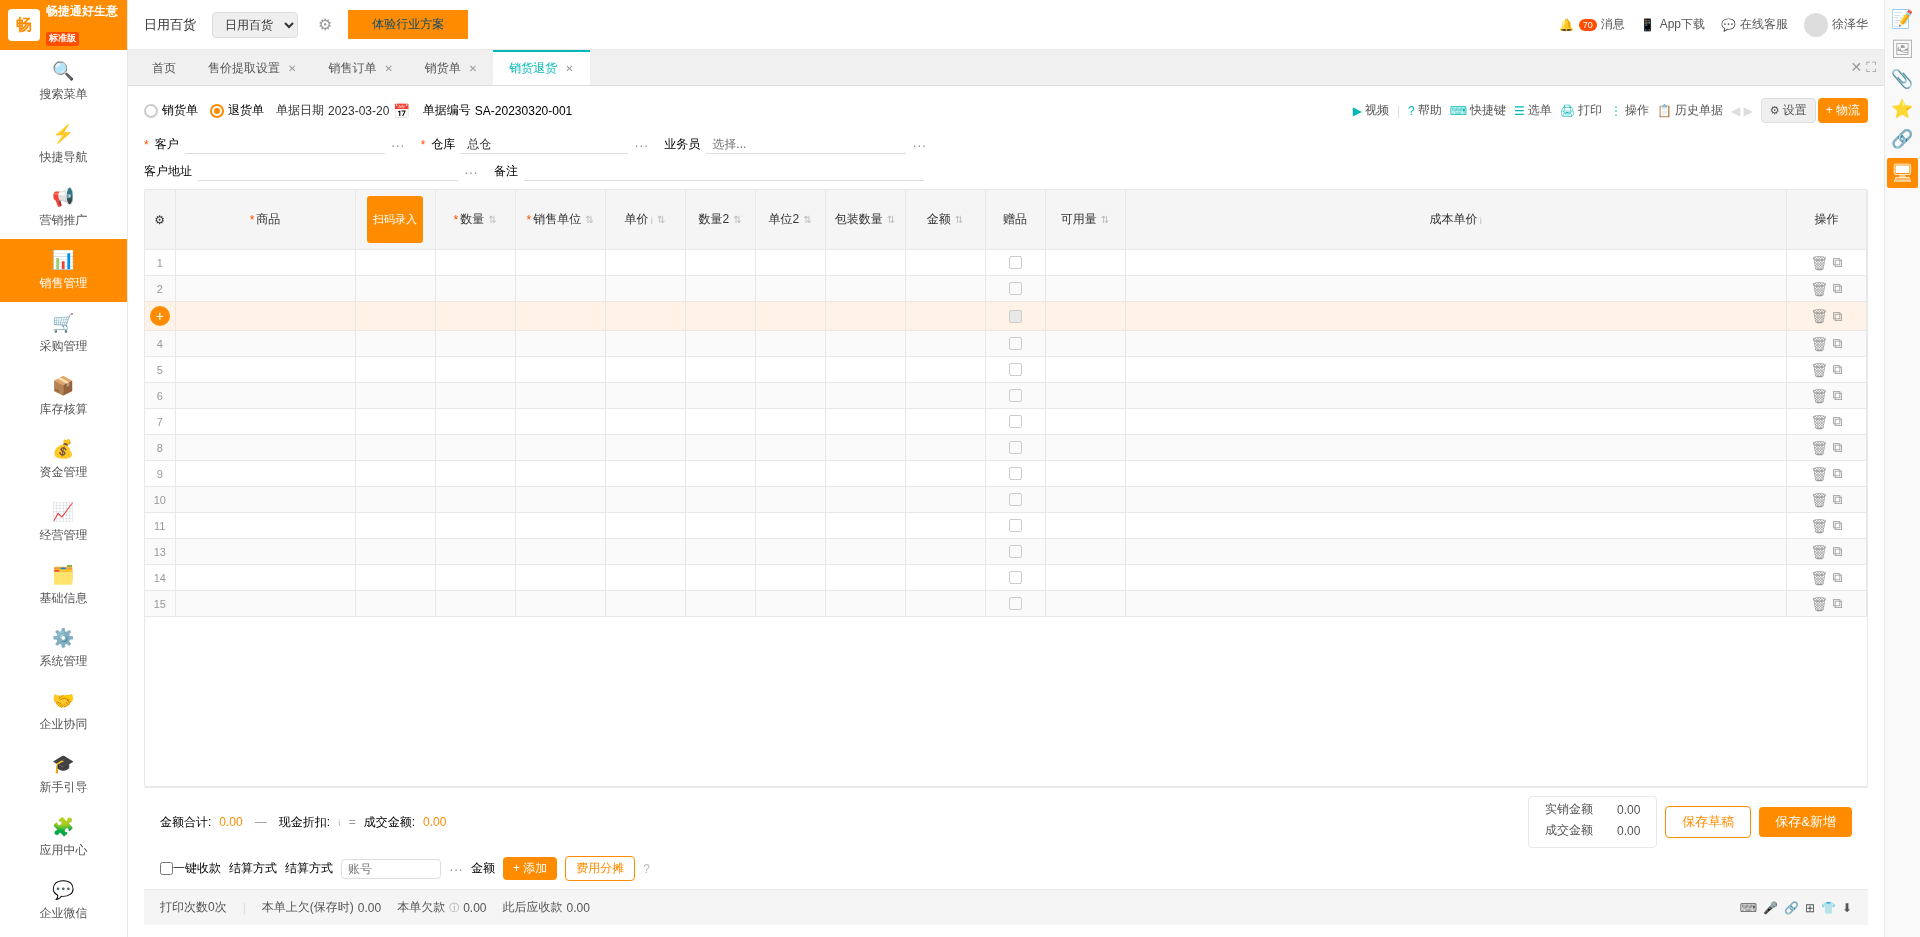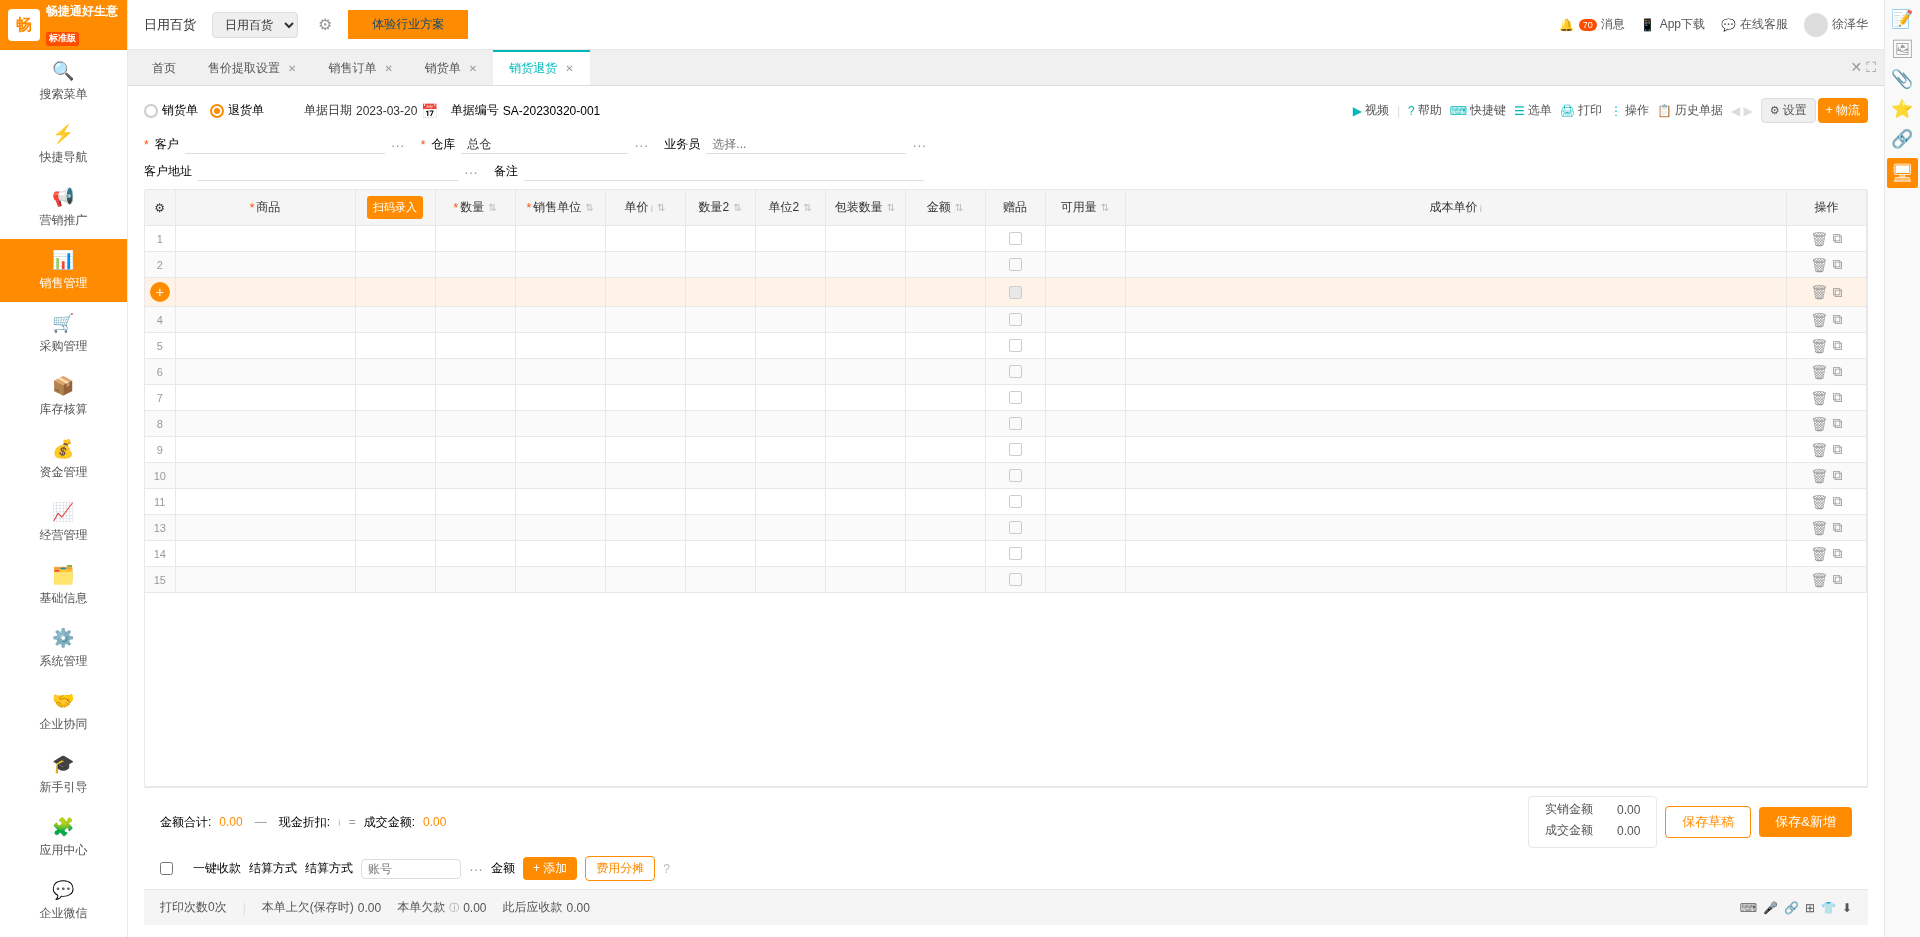--- a/index.html
+++ b/index.html
@@ -40,21 +40,21 @@
     
     .content { flex: 1; background: #fff; overflow: auto; padding: 12px 16px; display: flex; flex-direction: column; }
 
     
     .form-header { display: flex; align-items: center; gap: 12px; margin-bottom: 12px; flex-wrap: wrap; }
     .radio-group { display: flex; align-items: center; gap: 12px; }
     .radio-item { display: flex; align-items: center; gap: 4px; cursor: pointer; font-size: 12px; }
     .radio-circle { width: 14px; height: 14px; border-radius: 50%; border: 2px solid #ccc; display: inline-flex; align-items: center; justify-content: center; }
     .radio-circle.selected { border-color: #ff8c00; }
     .radio-dot { width: 6px; height: 6px; border-radius: 50%; background: #ff8c00; }
-    .date-field { display: flex; align-items: center; gap: 4px; font-size: 12px; color: #333; margin-left: 28px; }
+    .date-field { display: flex; align-items: center; gap: 4px; font-size: 12px; color: #333; }
     .date-val { color: #333; font-weight: 500; }
     .cal-icon { color: #999; font-size: 14px; cursor: pointer; }
     .code-field { display: flex; align-items: center; gap: 4px; font-size: 12px; }
     .form-header-right { margin-left: auto; display: flex; align-items: center; gap: 8px; }
     .hdr-action { display: flex; align-items: center; gap: 3px; color: #555; font-size: 12px; cursor: pointer; }
     .hdr-action-icon { color: #00b8b8; }
     .settings-btn { border: 1px solid #ddd; border-radius: 4px; padding: 3px 8px; font-size: 11px; cursor: pointer; color: #555; display: flex; align-items: center; gap: 3px; }
     .add-btn { background: #ff8c00; color: white; border: none; border-radius: 4px; padding: 3px 8px; font-size: 11px; cursor: pointer; display: flex; align-items: center; gap: 3px; }
 
     
@@ -67,21 +67,21 @@
     
     .table-container { flex: 1; overflow: auto; border: 1px solid #e8e8e8; border-radius: 2px; }
     table { width: 100%; border-collapse: collapse; table-layout: fixed; }
     thead tr { background: #f5f5f5; }
     th { padding: 6px 4px; text-align: center; border-right: 1px solid #e8e8e8; border-bottom: 1px solid #e8e8e8; color: #333; font-weight: 500; font-size: 11px; white-space: nowrap; overflow: hidden; }
     td { padding: 4px; border-right: 1px solid #e8e8e8; border-bottom: 1px solid #e8e8e8; text-align: center; color: #333; font-size: 11px; }
     tr:nth-child(even) { background: #fafafa; }
     tr.highlighted { background: #fff3e8; }
     .row-num { color: #999; font-size: 11px; }
     .add-row-btn { width: 20px; height: 20px; border-radius: 50%; background: #ff8c00; color: white; border: none; cursor: pointer; font-size: 14px; display: inline-flex; align-items: center; justify-content: center; }
-    .scan-btn { background: #ff8c00; color: white; border: none; border-radius: 3px; padding: 4px 6px; font-size: 11px; cursor: pointer; }
+    .scan-btn { background: #ff8c00; color: white; border: none; border-radius: 3px; padding: 16px 6px; font-size: 11px; cursor: pointer; }
     .checkbox-cell { display: flex; align-items: center; justify-content: center; }
     .checkbox { width: 13px; height: 13px; border: 1px solid #ccc; border-radius: 2px; display: inline-block; }
     .action-btns { display: flex; align-items: center; justify-content: center; gap: 4px; }
     .icon-btn { background: none; border: none; cursor: pointer; color: #999; font-size: 14px; }
     .subtotal-row { background: #fef9ef !important; }
     .subtotal-row td { font-weight: 500; color: #333; }
     th .sort-icon { color: #bbb; font-size: 10px; cursor: pointer; margin-left: 2px; }
     .th-inner { display: flex; align-items: center; justify-content: center; gap: 2px; }
     .required-star { color: #ff4d00; }
 
@@ -791,21 +791,21 @@
             <div class="summary-row">
               <span>成交金额</span>
               <span>0.00</span>
             </div>
           </div>
           <button class="save-draft-btn">保存草稿</button>
           <button class="save-new-btn">保存&amp;新增</button>
         </div>
       </div>
       <div class="footer-row2">
-        <span style="display:flex;align-items:center;gap:20px;">
+        <span style="display:flex;align-items:center;gap:0;">
           <input type="checkbox" style="">
           <span>一键收款</span>
         </span>
         <span>结算方式</span>
         <span>结算方式</span>
         <input type="text" placeholder="账号" style="border: 1px solid rgb(221, 221, 221); border-radius: 4px; padding: 2px 6px; width: 100px;">
         <span class="field-dots">···</span>
         <span>金额</span>
         <button class="payment-btn">
           <span>+</span>

